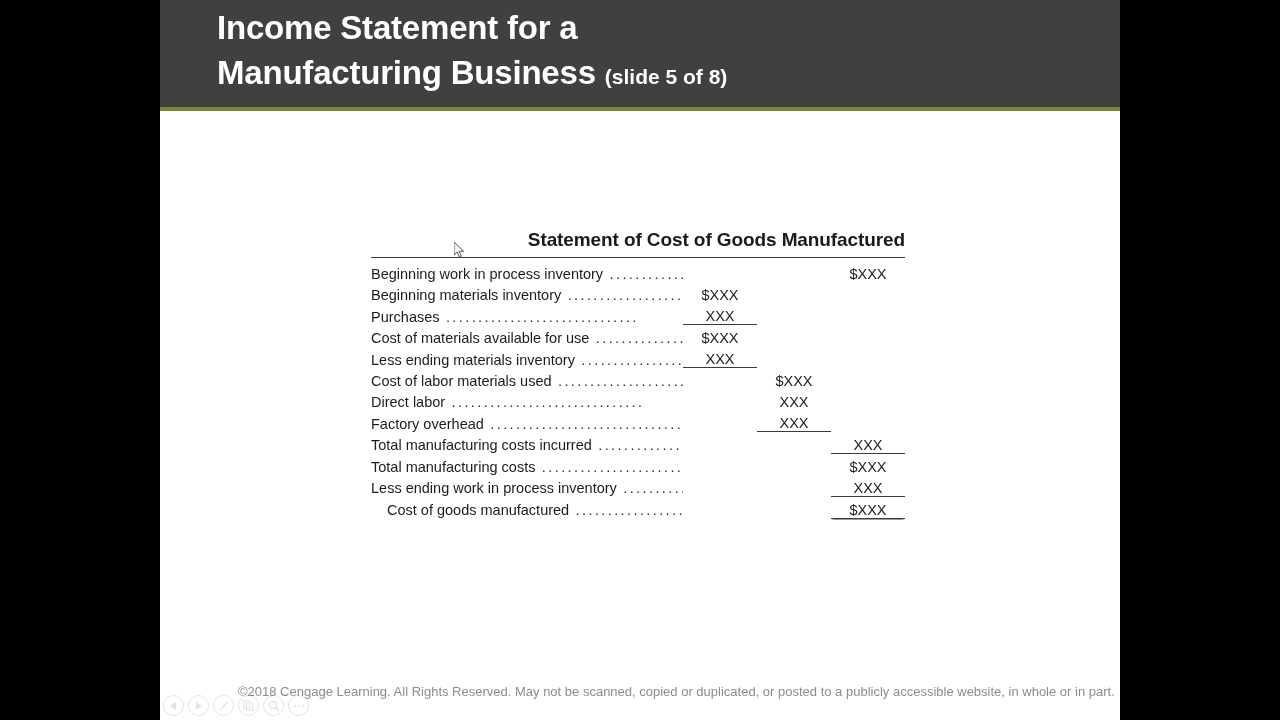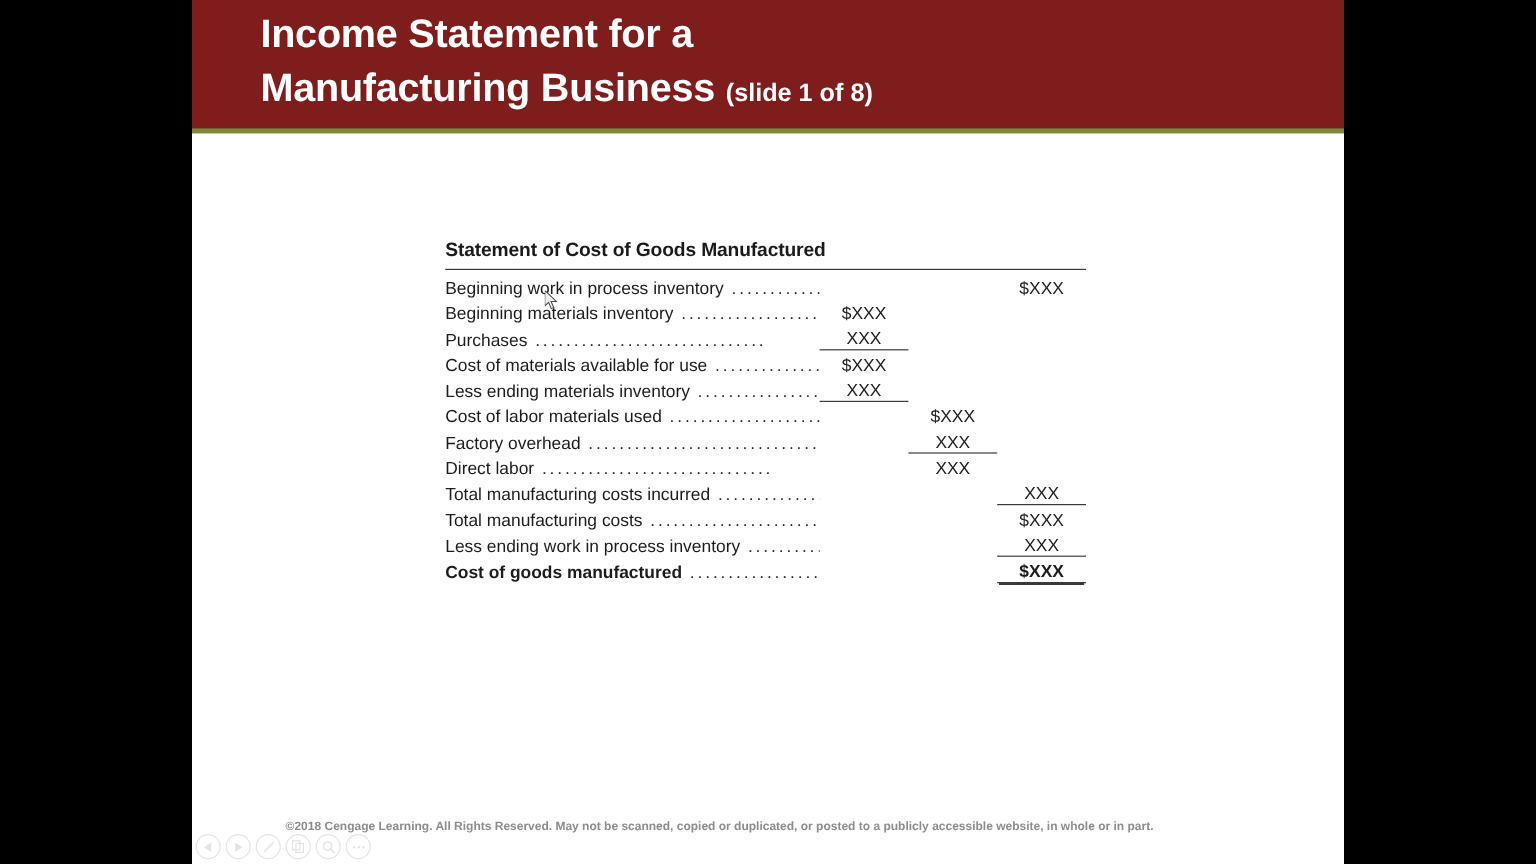--- a/index.html
+++ b/index.html
@@ -33,21 +33,21 @@
     overflow: hidden;
   }
 
   
   #title-bar {
     position: absolute;
     left: 0;
     top: 0;
     width: 972px;
     height: 111px;
-    background: #7f1d1d;
+    background: #404040;
     border-bottom: 4px solid #7a8a3a;
     box-sizing: border-box;
   }
   #title-text {
     position: absolute;
     left: 57px;
     top: 5px;
     width: 840px;
     color: #ffffff;
     font-family: "Liberation Sans", sans-serif;
@@ -65,27 +65,28 @@
 
   
   #exhibit {
     position: absolute;
     left: 211px;   
     top: 200px;
     width: 534px;  
   }
 
   #exhibit-title {
-    text-align: left;
+    text-align: right;
     font-family: "Liberation Sans", sans-serif;
     font-weight: bold;
-    font-size: 16px;
+    font-size: 19px;
     color: #1a1a1a;
     padding-bottom: 6px;
     letter-spacing: -0.1px;
+    margin-top: 29px;
   }
 
   #rule-top {
     height: 0;
     border-top: 1.6px solid #3a3a3a;
     margin-bottom: 3px;
   }
 
   table.stmt {
     border-collapse: collapse;
@@ -112,45 +113,44 @@
     display: inline-block;
     max-width: 100%;
   }
   .lbl-txt { }
   .leader {
     letter-spacing: 2.4px;
     color: #2a2a2a;
   }
   .ind1 { padding-left: 20px; }
   .ind2 { padding-left: 50px; }
-  .bold { font-weight: bold; }
+  .bold { font-weight: normal; margin-left: 16px; }
 
   
   td.amt {
     text-align: center;
     padding-right: 2px;
   }
   td.c1 { width: 74px; padding-right: 14px; }
   td.c2 { width: 74px; padding-right: 14px; }
   td.c3 { width: 74px; padding-right: 0px; }
 
   .ul  { border-bottom: 1.5px solid #3a3a3a; }
   .dul { border-bottom: 1.5px solid #3a3a3a; box-shadow: 0 3px 0 -1.5px #3a3a3a; }
 
   
   #copyright {
     position: absolute;
     left: 78px;
     top: 684px;
     width: 830px;
     font-family: "Liberation Sans", sans-serif;
-    font-size: 10px;
+    font-size: 13px;
     color: #8c8c8c;
     white-space: nowrap;
-    font-weight: bold;
   }
 
   
   #controls {
     position: absolute;
     left: 3px;
     top: 695px;
     display: flex;
     gap: 4px;
     opacity: 0.16;
@@ -182,21 +182,21 @@
 <body>
 
 <div id="stage">
 
   <div id="slide">
 
     <div id="title-bar">
       <div id="title-text">
         <span>Income Statement for a</span><br>
         <span>Manufacturing Business</span>
-        <span id="title-sub">(slide 1 of 8)</span>
+        <span id="title-sub">(slide 5 of 8)</span>
       </div>
     </div>
 
     <div id="exhibit">
       <div id="exhibit-title">Statement of Cost of Goods Manufactured</div>
       <div id="rule-top"></div>
       <table class="stmt">
         <tbody id="stmt-body">
             <tr>
               <td class="label"><span class="lbl-inner"><span class="lbl-txt">Beginning work in process inventory</span><span class="leader"> ..............................</span></span></td>
@@ -228,29 +228,29 @@
               <td class="amt c2"></td>
               <td class="amt c3"></td>
             </tr>
             <tr>
               <td class="label ind2"><span class="lbl-inner"><span class="lbl-txt">Cost of labor materials used</span><span class="leader"> ..............................</span></span></td>
               <td class="amt c1"></td>
               <td class="amt c2">$XXX</td>
               <td class="amt c3"></td>
             </tr>
             <tr>
+              <td class="label"><span class="lbl-inner"><span class="lbl-txt">Direct labor</span><span class="leader"> ..............................</span></span></td>
+              <td class="amt c1"></td>
+              <td class="amt c2">XXX</td>
+              <td class="amt c3"></td>
+            </tr>
+            <tr>
               <td class="label"><span class="lbl-inner"><span class="lbl-txt">Factory overhead</span><span class="leader"> ..............................</span></span></td>
               <td class="amt c1"></td>
               <td class="amt c2 ul">XXX</td>
-              <td class="amt c3"></td>
-            </tr>
-            <tr>
-              <td class="label"><span class="lbl-inner"><span class="lbl-txt">Direct labor</span><span class="leader"> ..............................</span></span></td>
-              <td class="amt c1"></td>
-              <td class="amt c2">XXX</td>
               <td class="amt c3"></td>
             </tr>
             <tr>
               <td class="label"><span class="lbl-inner"><span class="lbl-txt">Total manufacturing costs incurred</span><span class="leader"> ..............................</span></span></td>
               <td class="amt c1"></td>
               <td class="amt c2"></td>
               <td class="amt c3 ul">XXX</td>
             </tr>
             <tr>
               <td class="label"><span class="lbl-inner"><span class="lbl-txt">Total manufacturing costs</span><span class="leader"> ..............................</span></span></td>

